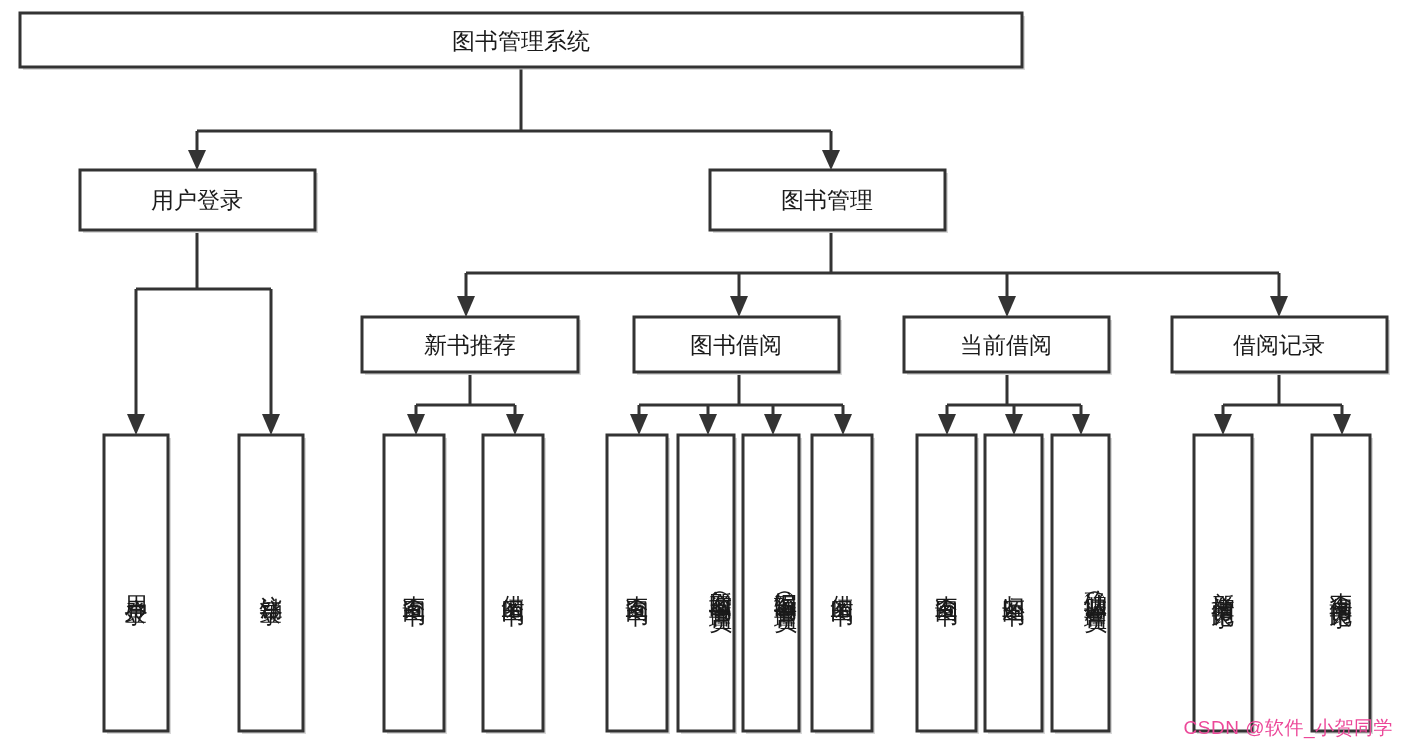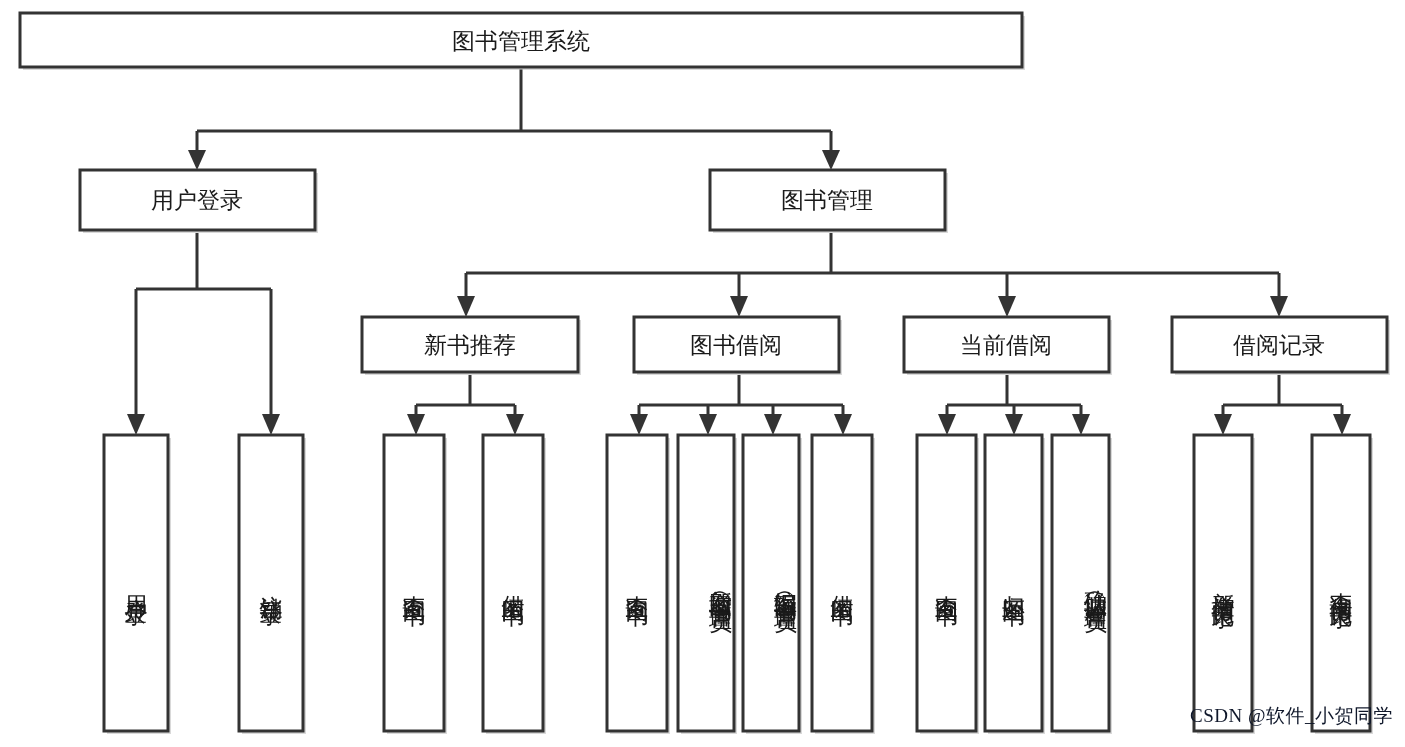--- a/index.html
+++ b/index.html
@@ -54,24 +54,24 @@
     line-height: 1.18;
     letter-spacing: 3px;
     color: #1a1a1a;
     white-space: nowrap;
     text-align: center;
     pointer-events: none;
   }
   .watermark {
     position: absolute;
     right: 12px;
-    bottom: 18px;
-    font-family: Liberation Serif, serif;
+    bottom: 6px;
+    font-family: Liberation Sans, sans-serif;
     font-size: 19px;
-    color: #0f172a;
+    color: #ec4899;
     white-space: nowrap;
     letter-spacing: 0.5px;
   }
 </style>
 </head>
 <body>
 
 <svg id="diagram" viewBox="0 0 1405 747">
 
   <g>

